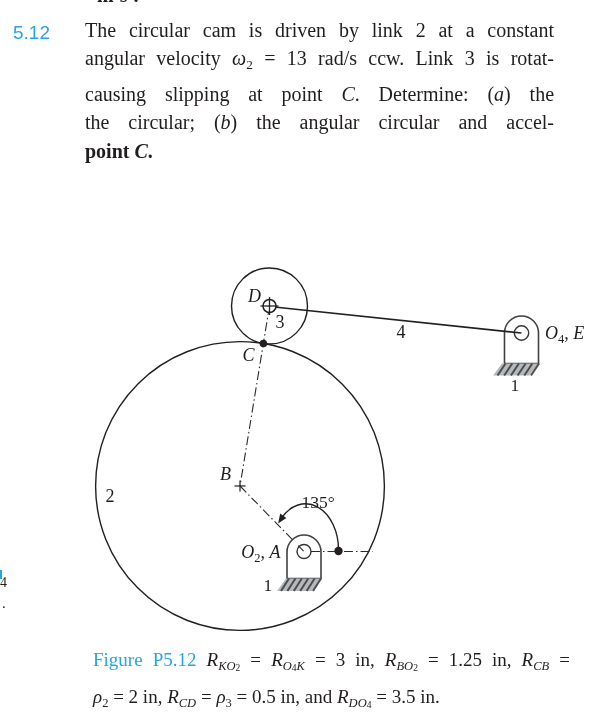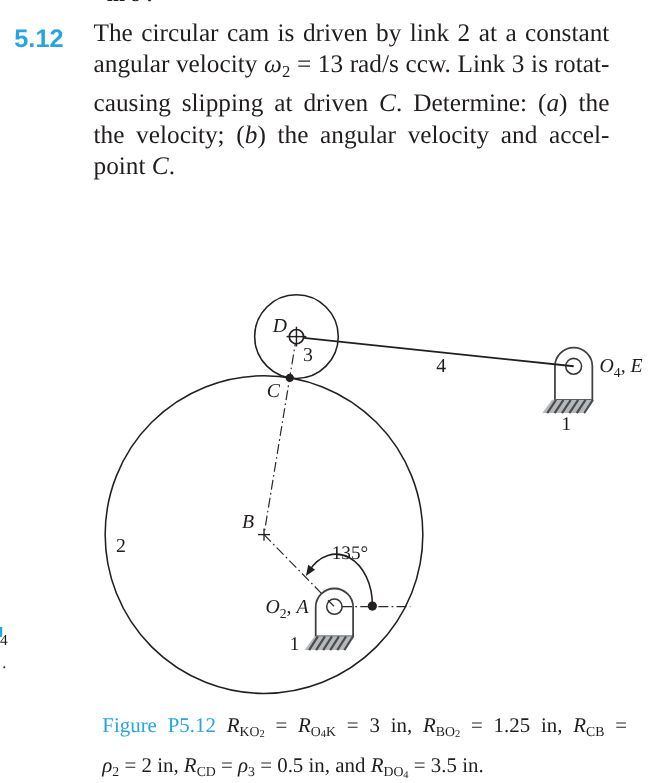--- a/index.html
+++ b/index.html
@@ -1,33 +1,33 @@
 <!DOCTYPE html>
 <html><head>
 <meta charset="utf-8">
 <style>
   html,body{margin:0;padding:0;background:#ffffff;}
   #page{position:relative;width:600px;height:712px;background:#fff;overflow:hidden;
         font-family:"Liberation Serif","DejaVu Serif",serif;color:#211d1e;}
   
   #problem-number{position:absolute;left:13px;top:22px;
         font-family:"Liberation Sans","DejaVu Sans",sans-serif;
-        font-weight:bold;font-size:23px;}
+        font-weight:normal;font-size:19px;}
   #problem-text{position:absolute;left:85px;top:16px;width:469px;
-        font-size:23px;line-height:28.4px;}
+        font-size:20px;line-height:28.4px;}
   .ptext-line{text-align:justify;text-align-last:justify;white-space:normal;}
-  .ptext-line.no-just{text-align:center;text-align-last:left;}
+  .ptext-line.no-just{text-align:center;text-align-last:left;font-weight:bold;}
   #caption{position:absolute;left:93px;top:646px;width:477px;
         font-size:19px;line-height:27.5px;}
   .cap-line{text-align:justify;text-align-last:justify;}
   .cap-line.no-just{text-align:left;text-align-last:left;}
   
   .seg-plain{}
   .seg-var{font-style:italic;}
-  .seg-sub{font-size:0.66em;vertical-align:-0.3em;}
+  .seg-sub{font-style:italic;font-size:0.66em;vertical-align:-0.3em;}
   .seg-subn{font-style:normal;font-size:0.66em;vertical-align:-0.3em;}
   .seg-subsub{font-style:normal;font-size:0.5em;vertical-align:-0.55em;}
   .seg-figlabel{font-weight:normal;}
   
   #frag-top{position:absolute;left:97px;top:0;width:48px;height:5px;overflow:hidden;}
   #frag-top span{display:block;font-size:20px;line-height:20px;margin-top:-15px;
         letter-spacing:6px;font-weight:bold;}
   #frag-blue-tick{position:absolute;left:0;top:570px;width:2px;height:9px;}
   #frag-numeral{position:absolute;left:0;top:576px;font-size:14px;line-height:14px;}
   #frag-period{position:absolute;left:2px;top:596px;font-size:15px;line-height:15px;}
@@ -57,22 +57,22 @@
 
   <div id="frag-blue-tick" style="background: rgb(39, 165, 222);"></div>
   <div id="frag-numeral">4</div>
   <div id="frag-period">.</div>
 
   <div id="problem-number" style="color: rgb(39, 165, 222);">5.12</div>
 
   <div id="problem-text">
     <div class="ptext-line"><span class="seg-plain">The circular cam is driven by link 2 at a constant</span></div>
     <div class="ptext-line"><span class="seg-plain">angular velocity </span><span class="seg-var">ω</span><span class="seg-subn">2</span><span class="seg-plain"> = 13 rad/s ccw. Link 3 is rotat-</span></div>
-    <div class="ptext-line"><span class="seg-plain">causing slipping at driven </span><span class="seg-var">C</span><span class="seg-plain">. Determine: (</span><span class="seg-var">a</span><span class="seg-plain">) the</span></div>
-    <div class="ptext-line"><span class="seg-plain">the velocity; (</span><span class="seg-var">b</span><span class="seg-plain">) the angular velocity and accel-</span></div>
+    <div class="ptext-line"><span class="seg-plain">causing slipping at point </span><span class="seg-var">C</span><span class="seg-plain">. Determine: (</span><span class="seg-var">a</span><span class="seg-plain">) the</span></div>
+    <div class="ptext-line"><span class="seg-plain">the circular; (</span><span class="seg-var">b</span><span class="seg-plain">) the angular circular and accel-</span></div>
     <div class="ptext-line no-just"><span class="seg-plain">point </span><span class="seg-var">C</span><span class="seg-plain">.</span></div>
   </div>
 
   <svg id="figure-svg" width="600" height="712" viewBox="0 0 600 712">
 
     <circle class="figline" cx="240" cy="486" r="144.4"></circle>
 
     <circle class="figline" cx="269.5" cy="306" r="38"></circle>
 
     <line class="cl" x1="269.5" y1="306" x2="240" y2="486"></line>

